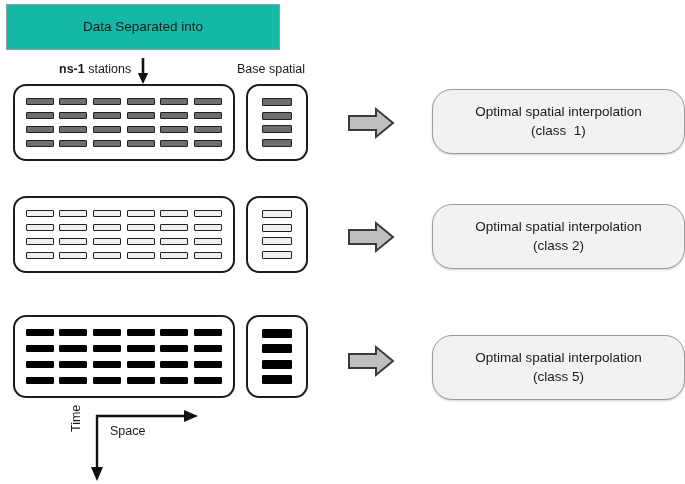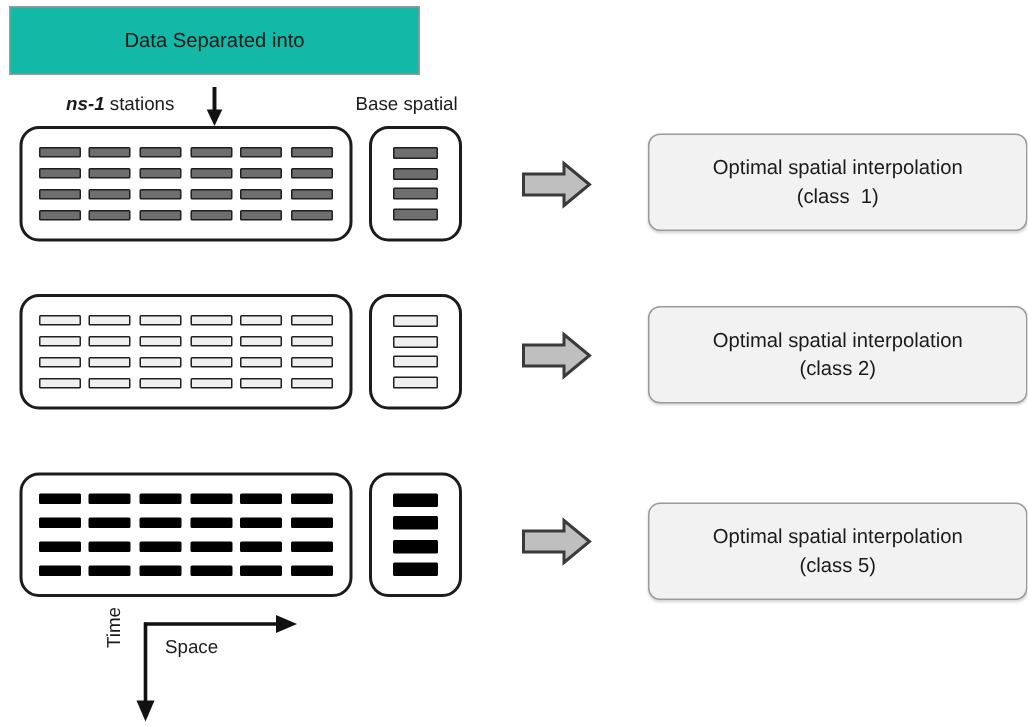--- a/index.html
+++ b/index.html
@@ -15,21 +15,21 @@
     background:#14b8a6;border:1px solid #9a9a9a;
     display:flex;flex-direction:column;align-items:center;justify-content:center;
     line-height:1.22;font-size:13.5px;text-align:center;
   }
   .header-box span{display:block;white-space:nowrap;}
 
   
   .col-label{
     position:absolute;font-size:12.5px;white-space:nowrap;
   }
-  .col-label .ital{font-style:italic;font-weight:600;}
+  .col-label .ital{font-weight:600;margin-left:15px;}
   #label-stations{left:44px;top:62px;}
   #label-base{left:237px;top:62px;}
 
   
   .down-arrow{position:absolute;left:135px;top:58px;width:16px;height:26px;}
 
   
   .panel{
     position:absolute;
     border:2px solid #1c1c1c;border-radius:13px;background:#ffffff;
@@ -64,21 +64,21 @@
   #panel-2b{top:196px;height:77px;}
   #panel-3{top:315px;height:83px;}
   #panel-3b{top:315px;height:83px;}
 
   
   .block-arrow{position:absolute;width:48px;height:34px;}
 
   
   .result-box{
     position:absolute;left:432px;width:251px;height:63px;
-    background:#f2f2f2;border:1px solid #9b9b9b;border-radius:8px;
+    background:#f2f2f2;border:1px solid #9b9b9b;border-radius:20px;
     display:flex;flex-direction:column;align-items:center;justify-content:center;
     font-size:13.5px;line-height:1.35;text-align:center;
     box-shadow:0 1px 2px rgba(0,0,0,0.18);
   }
   .result-box span{display:block;white-space:pre;}
 
   
   .axes{position:absolute;left:70px;top:405px;width:140px;height:79px;}
   .axis-label{
     position:absolute;font-size:12.5px;color:#1a1a1a;white-space:nowrap;

